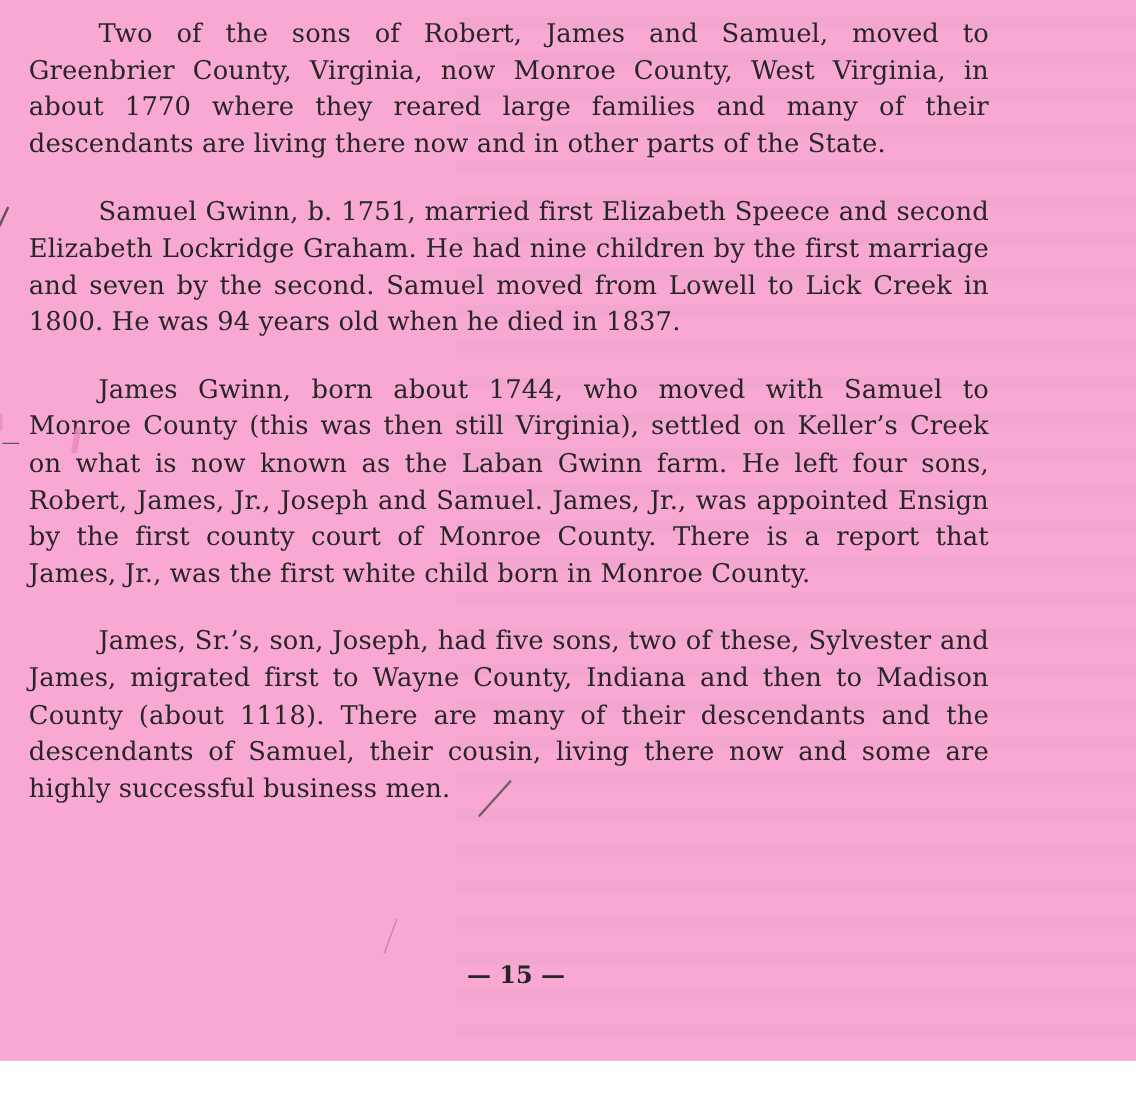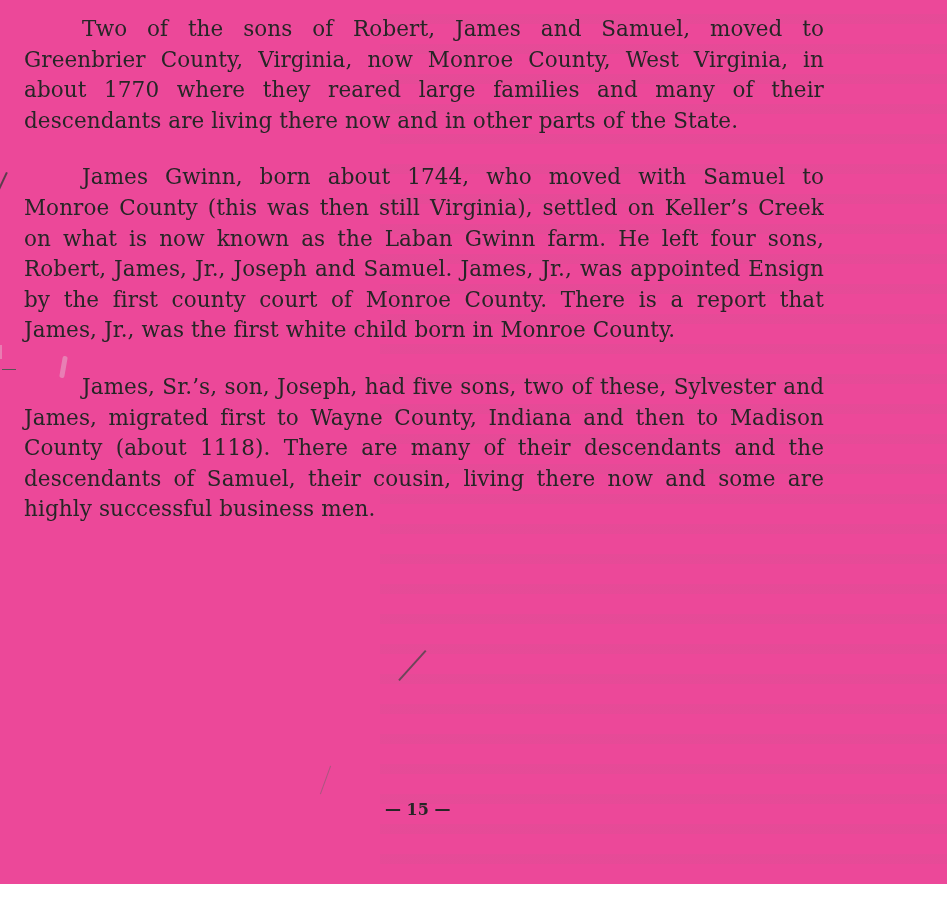--- a/index.html
+++ b/index.html
@@ -12,21 +12,21 @@
     height: 922px;
     position: relative;
     overflow: hidden;
   }
   .page {
     position: absolute;
     left: 0;
     top: 0;
     width: 947px;
     height: 884px;
-    background: #ec4899;
+    background: #f9a8d4;
     overflow: hidden;
   }
   .bleed-through {
     position: absolute;
     left: 380px;
     top: 0;
     width: 600px;
     height: 884px;
     background: repeating-linear-gradient(
       to bottom,
@@ -54,23 +54,23 @@
   .para {
     margin: 0 0 26px 0;
     text-indent: 58px;
   }
   .para.p2 { margin-top: 0; }
   .page-number {
     position: absolute;
     left: 385px;
     top: 800px;
     width: 90px;
-    text-align: left;
+    text-align: center;
     font-family: "DejaVu Serif", "Liberation Serif", serif;
-    font-size: 16px;
+    font-size: 20px;
     color: #262626;
     font-weight: bold;
   }
   .mark {
     position: absolute;
     pointer-events: none;
   }
   .pencil-slash {
     left: 6px;
     top: 172px;
@@ -127,20 +127,21 @@
   }
 </style>
 </head>
 <body>
 
 <div class="page">
   <div class="bleed-through"></div>
 
   <div class="text-block">
     <p class="para p1">Two of the sons of Robert, James and Samuel, moved to Greenbrier County, Virginia, now Monroe County, West Virginia, in about 1770 where they reared large families and many of their descendants are living there now and in other parts of the State.</p>
+    <p class="para p2">Samuel Gwinn, b. 1751, married first Elizabeth Speece and second Elizabeth Lockridge Graham.  He had nine children by the first marriage and seven by the second. Samuel moved from Lowell to Lick Creek in 1800.  He was 94 years old when he died in 1837.</p>
     <p class="para p3">James Gwinn, born about 1744, who moved with Samuel to Monroe County (this was then still Virginia), settled on Keller’s Creek on what is now known as the Laban Gwinn farm.  He left four sons, Robert, James, Jr., Joseph and Samuel.  James, Jr., was appointed Ensign by the first county court of Monroe County.  There is a re­port that James, Jr., was the first white child born in Monroe County.</p>
     <p class="para p4">James, Sr.’s, son, Joseph, had five sons, two of these, Sylvester and James, migrated first to Wayne County, Indiana and then to Madison County (about 1118).  There are many of their descendants and the descendants of Samuel, their cousin, living there now and some are highly successful business men.</p>
   </div>
 
   <div class="page-number">— 15 —</div>
 
   <div class="mark pencil-slash"></div>
   <div class="mark pink-tick"></div>
   <div class="mark dash-mark"></div>
   <div class="mark pink-mark"></div>

